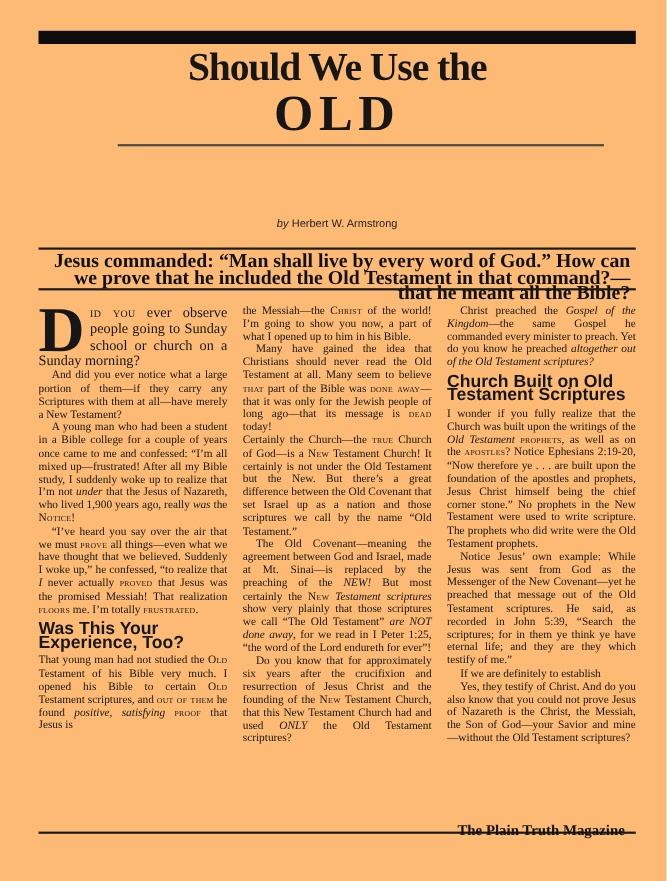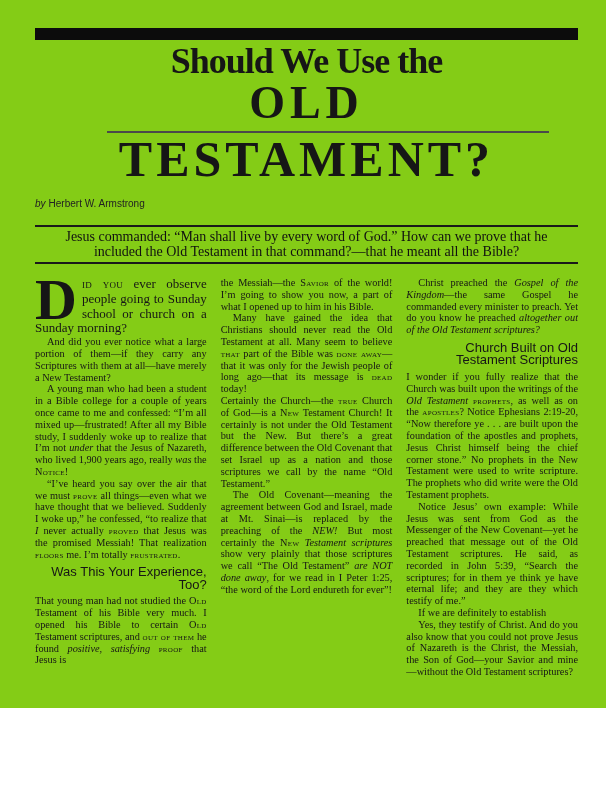--- a/index.html
+++ b/index.html
@@ -1,78 +1,78 @@
 <!DOCTYPE html>
 <html lang="en"><head>
 <meta charset="utf-8">
 <style>
   html,body{margin:0;padding:0;background:#ffffff;}
   .page{
-    position:relative;width:606px;height:708px;background:#84cc16;
+    position:relative;width:606px;height:801px;background:#fdba74;
     font-family:"Liberation Serif",serif;color:#161616;overflow:hidden;
   }
   .topbar{position:absolute;left:35px;top:28px;width:543px;height:12px;background:#0c0c0c;}
   .hwrap{position:absolute;left:35px;width:543px;text-align:center;}
   .t1{top:42px;font-size:36px;font-weight:bold;letter-spacing:-1px;line-height:38px;}
   .t2{top:79px;font-size:46px;font-weight:bold;letter-spacing:5px;line-height:48px;}
   .underline{position:absolute;left:107px;top:131px;width:442px;height:2px;background:#4a4a4a;}
   .t3{top:133px;font-size:50px;font-weight:bold;letter-spacing:4px;line-height:52px;}
-  .byline{position:absolute;left:35px;top:198px;width:543px;
+  .byline{position:absolute;left:35px;top:198px;width:543px;text-align:center;
     font-family:"Liberation Sans",sans-serif;font-size:10px;color:#222;}
   .byline .it{margin-right:3px;}
   .rule{position:absolute;left:35px;width:543px;height:2px;background:#1a1a1a;}
   .rule-a{top:225px;}
   .rule-b{top:262px;}
   .rule-c{top:756px;height:1.5px;}
-  .deck{position:absolute;left:40px;top:230px;width:533px;text-align:center;
-    font-size:14px;line-height:14.6px;color:#111;}
+  .deck{position:absolute;left:40px;top:230px;width:533px;text-align:right;
+    font-size:18px;line-height:14.6px;color:#111;font-weight:bold;}
   .cols{position:absolute;left:35px;top:277px;width:543px;height:478px;
     display:flex;gap:14px;overflow:hidden;}
   .column{flex:1 1 0;text-align:justify;font-size:10.3px;line-height:11.8px;}
   .column p{margin:0;text-indent:12px;}
   .column p.noindent{text-indent:0;}
   .column p.lead{font-size:13px;line-height:14.8px;text-indent:0;}
   .dropcap{float:left;font-size:58px;line-height:43px;height:43px;
     font-weight:bold;margin:1px 5px 0 0;}
-  .subhead{font-family:"Liberation Sans",sans-serif;font-weight:normal;
-    font-size:13px;line-height:12.5px;margin:6px 0 4px;text-align:right;}
+  .subhead{font-family:"Liberation Sans",sans-serif;font-weight:bold;
+    font-size:16px;line-height:12.5px;margin:6px 0 4px;text-align:left;}
   .it{font-style:italic;}
   .sc{font-variant:small-caps;letter-spacing:0.3px;}
   .footer{position:absolute;right:38px;top:747px;
     font-family:"Liberation Serif",serif;font-weight:bold;font-size:13.5px;color:#111;}
 </style>
 </head>
 <body>
 
 <div class="page">
   <div class="topbar"></div>
   <div class="hwrap t1">Should We Use the</div>
   <div class="hwrap t2">OLD</div>
   <div class="underline"></div>
-  <div class="hwrap t3">TESTAMENT?</div>
   <div class="byline">
     <span class="it">by</span><span>Herbert W. Armstrong</span>
   </div>
   <div class="rule rule-a"></div>
   <div class="deck">Jesus commanded: “Man shall live by every word of God.” How can we prove that he included the Old Testament in that command?—that he meant all the Bible?</div>
   <div class="rule rule-b"></div>
   <div class="cols">
       <div class="column">
         <p class="lead "><span class="dropcap">D</span><span class="sc">id you</span> ever observe people going to Sunday school or church on a Sunday morning?</p>
         <p class="">And did you ever notice what a large portion of them—if they carry any Scriptures with them at all—have merely a New Testament?</p>
         <p class="">A young man who had been a student in a Bible college for a couple of years once came to me and confessed: “I’m all mixed up—frustrated! After all my Bible study, I suddenly woke up to realize that I’m not <span class="it">under</span> that the Jesus of Nazareth, who lived 1,900 years ago, really <span class="it">was</span> the <span class="sc">Notice</span>!</p>
         <p class="">“I’ve heard you say over the air that we must <span class="sc">prove</span> all things—even what we have thought that we believed. Suddenly I woke up,” he confessed, “to realize that <span class="it">I</span> never actually <span class="sc">proved</span> that Jesus was the promised Messiah! That realization <span class="sc">floors</span> me. I’m totally <span class="sc">frustrated.</span></p>
         <div class="subhead">Was This Your Experience, Too?</div>
         <p class="noindent">That young man had not studied the <span class="sc">Old</span> Testament of his Bible very much. I opened his Bible to certain <span class="sc">Old</span> Testament scriptures, and <span class="sc">out of them</span> he found <span class="it">positive, satisfying</span> <span class="sc">proof</span> that Jesus is</p>
       </div>
       <div class="column">
-        <p class="noindent">the Messiah—the <span class="sc">Savior</span> of the world! I’m going to show you now, a part of what I opened up to him in his Bible.</p>
+        <p class="noindent">the Messiah—the <span class="sc">Christ</span> of the world! I’m going to show you now, a part of what I opened up to him in his Bible.</p>
         <p class="">Many have gained the idea that Christians should never read the Old Testament at all. Many seem to believe <span class="sc">that</span> part of the Bible was <span class="sc">done away</span>—that it was only for the Jewish people of long ago—that its message is <span class="sc">dead</span> today!</p>
         <p class="noindent">Certainly the Church—the <span class="sc">true</span> Church of God—is a <span class="sc">New</span> Testament Church! It certainly is not under the Old Testament but the New. But there’s a great difference between the Old Covenant that set Israel up as a nation and those scriptures we call by the name “Old Testament.”</p>
         <p class="">The Old Covenant—meaning the agreement between God and Israel, made at Mt. Sinai—is replaced by the preaching of the <span class="it">NEW!</span> But most certainly the <span class="sc">New</span> <span class="it">Testament scriptures</span> show very plainly that those scriptures we call “The Old Testament” <span class="it">are NOT done away</span>, for we read in I Peter 1:25, “the word of the Lord endureth for ever”!</p>
+        <p class="">Do you know that for approximately six years after the crucifixion and resurrection of Jesus Christ and the founding of the <span class="sc">New</span> Testament Church, that this New Testament Church had and used <span class="it">ONLY</span> the Old Testament scriptures?</p>
       </div>
       <div class="column">
         <p class="">Christ preached the <span class="it">Gospel of the Kingdom</span>—the same Gospel he commanded every minister to preach. Yet do you know he preached <span class="it">altogether out of the Old Testament scriptures?</span></p>
         <div class="subhead">Church Built on Old Testament Scriptures</div>
         <p class="noindent">I wonder if you fully realize that the Church was built upon the writings of the <span class="it">Old Testament</span> <span class="sc">prophets</span>, as well as on the <span class="sc">apostles</span>? Notice Ephesians 2:19-20, “Now therefore ye . . . are built upon the foundation of the apostles and prophets, Jesus Christ himself being the chief corner stone.” No prophets in the New Testament were used to write scripture. The prophets who did write were the Old Testament prophets.</p>
         <p class="">Notice Jesus’ own example: While Jesus was sent from God as the Messenger of the New Covenant—yet he preached that message out of the Old Testament scriptures. He said, as recorded in John 5:39, “Search the scriptures; for in them ye think ye have eternal life; and they are they which testify of me.”</p>
         <p class="">If we are definitely to establish</p>
         <p class="">Yes, they testify of Christ. And do you also know that you could not prove Jesus of Nazareth is the Christ, the Messiah, the Son of God—your Savior and mine—without the Old Testament scriptures?</p>
       </div>
     </div>

